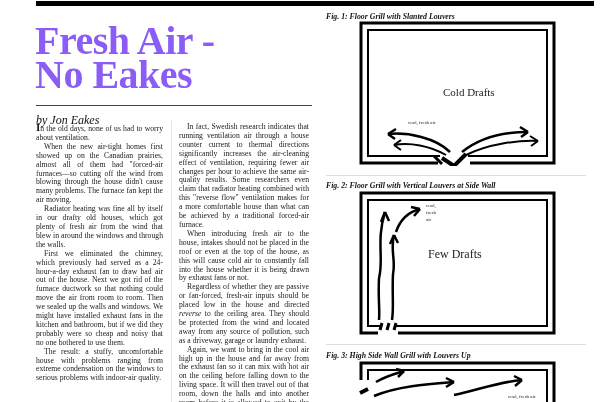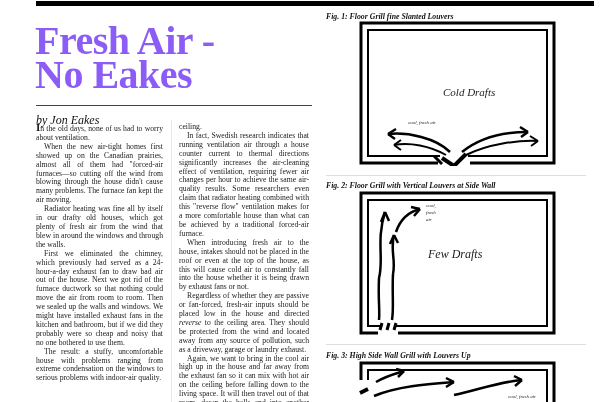--- a/index.html
+++ b/index.html
@@ -14,21 +14,21 @@
   .col p { margin:0; text-indent:8px; }
   .col p.noindent { text-indent:0; }
   .col1 { left:36px; top:123px; width:127px; height:279px; overflow:hidden; }
   .col2 { left:179px; top:123px; width:130px; height:279px; overflow:hidden; }
   .col-divider { position:absolute; left:171px; top:120px; width:1px; height:282px; background:#e6e6e6; }
   .dropcap { font-size:11px; font-weight:bold; }
   .fig-title { position:absolute; left:326px; font-size:7.8px; font-weight:bold; font-style:italic; color:#111; }
   .fig-sep { position:absolute; left:326px; width:260px; height:1px; background:#ddd; }
   .fig { position:absolute; }
   .fig svg { display:block; }
-  .fig-label { position:absolute; font-style:italic; color:#222; }
+  .fig-label { position:absolute; color:#222; }
 </style>
 </head>
 <body>
 
 <div class="top-rule"></div>
 
 <h1 class="title">
   <span>Fresh Air -</span><br>
   <span>No Eakes</span>
 </h1>
@@ -40,29 +40,28 @@
   <p>When the new air-tight homes first showed up on the Canadian prairies, almost all of them had "forced-air furnaces—so cutting off the wind from blowing through the house didn't cause many problems. The furnace fan kept the air moving.</p>
   <p>Radiator heating was fine all by itself in our drafty old houses, which got plenty of fresh air from the wind that blew in around the windows and through the walls.</p>
   <p>First we eliminated the chimney, which previously had served as a 24-hour-a-day exhaust fan to draw bad air out of the house. Next we got rid of the furnace ductwork so that nothing could move the air from room to room. Then we sealed up the walls and windows. We might have installed exhaust fans in the kitchen and bathroom, but if we did they probably were so cheap and noisy that no one bothered to use them.</p>
   <p>The result: a stuffy, uncomfortable house with problems ranging from extreme condensation on the windows to serious problems with indoor-air quality.</p>
 
 </div>
 
 <div class="col-divider"></div>
 
 <div class="col col2">
-  <p class="noindent">ceiling.</p>
   <p>In fact, Swedish research indicates that running ventilation air through a house counter current to thermal directions significantly increases the air-cleaning effect of ventilation, requiring fewer air changes per hour to achieve the same air-quality results. Some researchers even claim that radiator heating combined with this "reverse flow" ventilation makes for a more comfortable house than what can be achieved by a traditional forced-air furnace.</p>
   <p>When introducing fresh air to the house, intakes should not be placed in the roof or even at the top of the house, as this will cause cold air to constantly fall into the house whether it is being drawn by exhaust fans or not.</p>
   <p><span>Regardless of whether they are passive or fan-forced, fresh-air inputs should be placed low in the house and directed </span><em>reverse</em><span> to the ceiling area. They should be protected from the wind and located away from any source of pollution, such as a driveway, garage or laundry exhaust.</span></p>
   <p>Again, we want to bring in the cool air high up in the house and far away from the exhaust fan so it can mix with hot air on the ceiling before falling down to the living space. It will then travel out of that room, down the halls and into another room before it is allowed to exit by the exhaust fan.</p>
 
 </div>
 
-<div class="fig-title" style="top:12px;">Fig. 1: Floor Grill fine Slanted Louvers</div>
+<div class="fig-title" style="top:12px;">Fig. 1: Floor Grill with Slanted Louvers</div>
 <div class="fig" style="left:358px; top:20px; width:200px; height:146px;">
   <svg width="200" height="146" viewBox="0 0 200 146">
     <g fill="none" stroke="#000">
       <path d="M112 143 L196 143 L196 3 L3 3 L3 143 L80 143" stroke-width="3"></path>
       <path d="M110 136 L189 136 L189 10 L10 10 L10 136 L82 136" stroke-width="2"></path>
       <path d="M92 132 C78 118, 50 112, 30 114" stroke-width="2.5"></path>
       <path d="M30 114 L38 109 M30 114 L37 119" stroke-width="2.5"></path>
       <path d="M88 135 C72 126, 52 122, 36 125" stroke-width="2"></path>
       <path d="M36 125 L43 120 M36 125 L43 130" stroke-width="2"></path>
       <path d="M104 132 C124 116, 150 112, 170 112" stroke-width="2.5"></path>

